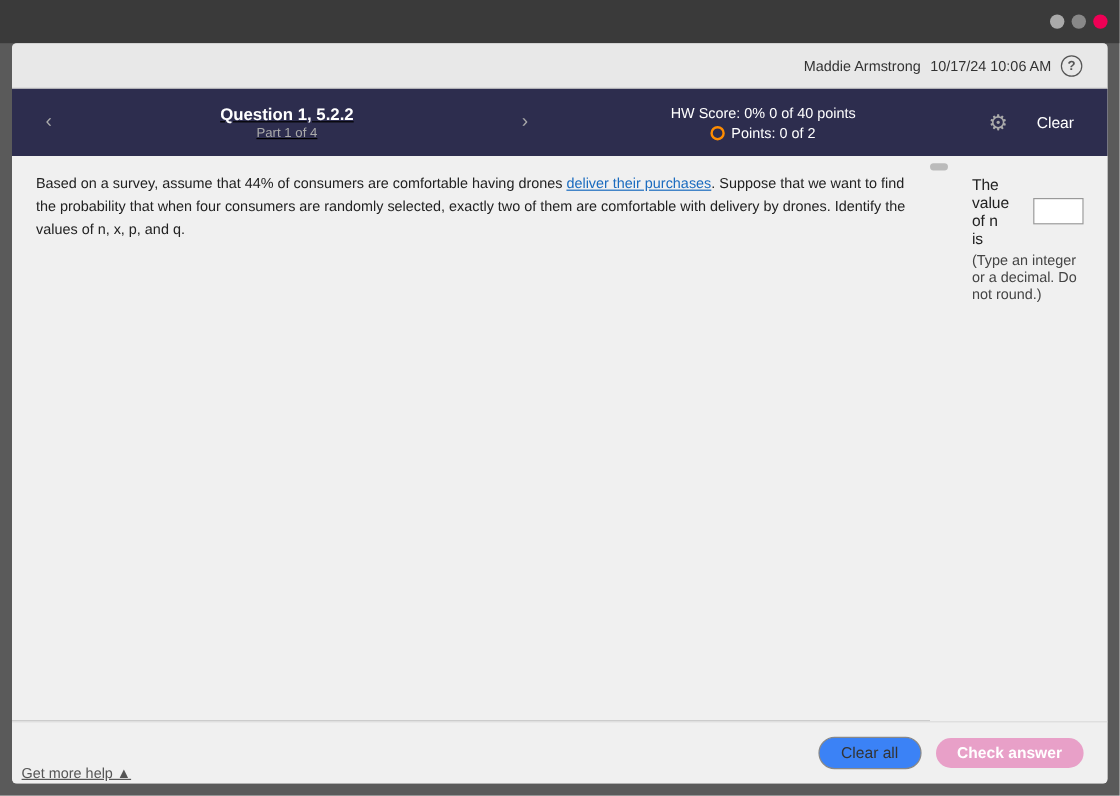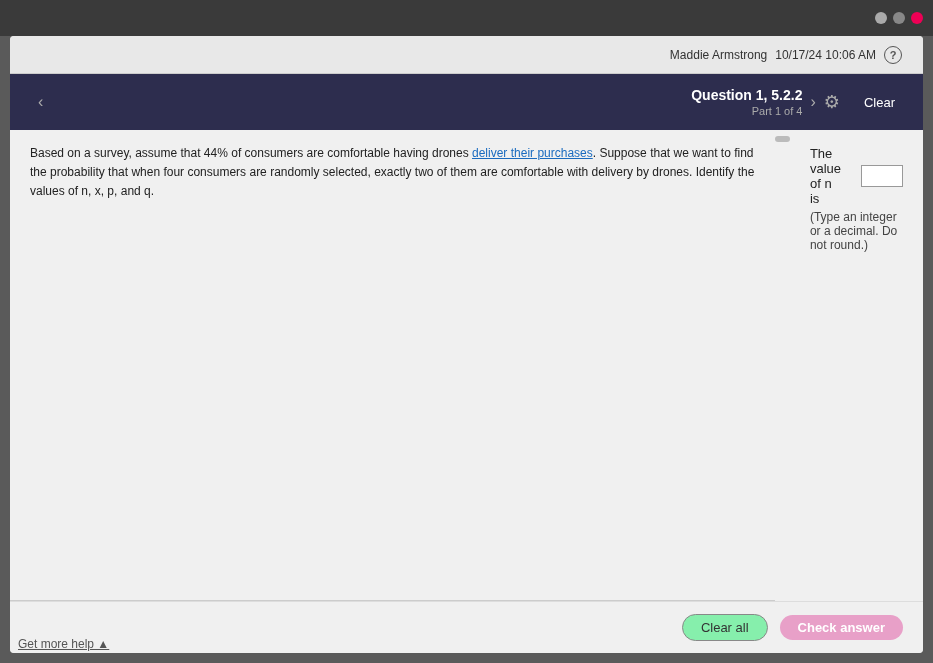--- a/index.html
+++ b/index.html
@@ -98,22 +98,23 @@
     }
 
     .nav-arrow {
       color: #aaa;
       font-size: 16px;
       cursor: pointer;
       padding: 4px 8px;
     }
 
     .question-title-block {
-      text-align: right;
+      text-align: center;
       flex: 1;
+      text-decoration: underline;
     }
 
     .question-title {
       color: #ffffff;
       font-size: 14px;
       font-weight: bold;
     }
 
     .question-part {
       color: #aaa;
@@ -226,21 +227,21 @@
       background: #f0f0f0;
       display: flex;
       align-items: center;
       justify-content: flex-end;
       gap: 12px;
       border-top: 1px solid #ddd;
       min-height: 52px;
     }
 
     .clear-all-btn {
-      background: #86efac;
+      background: #3b82f6;
       border: 1.5px solid #888;
       border-radius: 20px;
       padding: 5px 18px;
       font-size: 13px;
       color: #333;
       cursor: pointer;
     }
 
     .check-answer-btn {
       background: #e8a0c8;
@@ -301,20 +302,34 @@
   <div class="question-header">
     <span class="nav-arrow">‹</span>
 
     <div class="question-title-block">
       <div class="question-title">Question 1, 5.2.2</div>
       <div class="question-part">Part 1 of 4</div>
     </div>
 
     <span class="nav-arrow">›</span>
 
+    <div class="score-block">
+      <div class="hw-score">
+        <span>HW Score:</span>
+        <span>0%</span>
+        <span>0 of 40 points</span>
+      </div>
+      <div class="points-block">
+        <span class="points-circle"></span>
+        <span class="points-text">
+          <span>Points:</span>
+          <span>0 of 2</span>
+        </span>
+      </div>
+    </div>
 
     <div class="header-actions">
       <span class="gear-icon">⚙</span>
       <button class="save-btn">Clear</button>
     </div>
   </div>
 
   <div class="content-area">
 
     <div class="problem-text">

